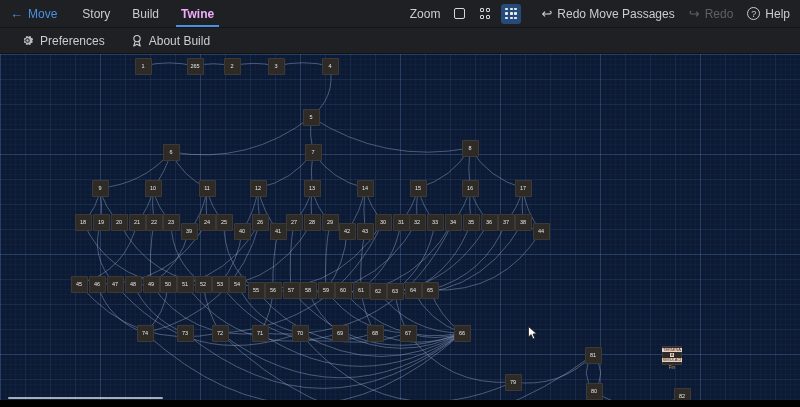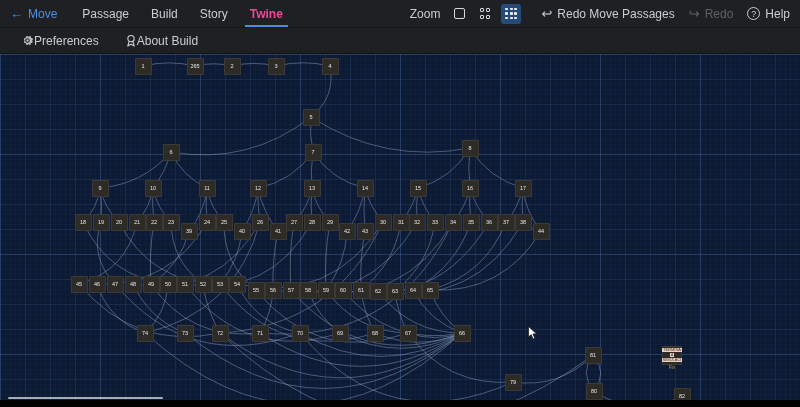--- a/index.html
+++ b/index.html
@@ -7,21 +7,21 @@
     font-family:"Liberation Sans", sans-serif; }
   .app { width:800px; height:407px; display:flex; flex-direction:column; }
 
   
   .titlebar { height:28px; background:#1e2023; display:flex; align-items:stretch;
     justify-content:space-between; font-size:12px; color:#c9cdd2; border-bottom:1px solid #141618; }
   .tb-left, .tb-right { display:flex; align-items:center; }
   .back { color:#4a90e2; display:flex; align-items:center; gap:5px; padding:0 14px 0 10px; cursor:default; }
   .back .arrow { font-size:13px; }
   .tab { padding:0 11px; height:100%; display:flex; align-items:center; position:relative; }
-  .tab.active { color:#ec4899; font-weight:bold;text-align:right; }
+  .tab.active { color:#f0abfc; font-weight:bold;text-align:right; }
   .tab.active::after { content:""; position:absolute; left:6px; right:6px; bottom:0;
     height:2px; background:#4a90e2; }
   .zoom-label { margin-right:9px; }
   .zbtn { width:20px; height:20px; margin-right:6px; border-radius:3px; display:flex;
     align-items:center; justify-content:center; background:transparent; border:none; }
   .zbtn.active { background:#264b79; }
   .sq1 { width:11px; height:11px; border:1.5px solid #d4d8dd; border-radius:2px; }
   .sq4 { width:11px; height:11px; display:grid; grid-template-columns:1fr 1fr; gap:2px; }
   .sq4 i { width:4px; height:4px; border:1px solid #d4d8dd; border-radius:1px; }
   .dot9 { width:12px; height:12px; display:grid; grid-template-columns:1fr 1fr 1fr; gap:1.5px; }
@@ -29,21 +29,21 @@
   .tbtn { display:flex; align-items:center; gap:5px; margin-left:14px; color:#c9cdd2; }
   .tbtn .g { font-size:13px; }
   .tbtn.dim { color:#5d6165; }
   .helpq { width:13px; height:13px; border:1px solid #c9cdd2; border-radius:50%;
     font-size:9px; display:flex; align-items:center; justify-content:center; }
   .tb-right { padding-right:10px; }
 
   
   .toolbar { height:26px; background:#1e2023; display:flex; align-items:center;
     font-size:12px; color:#c9cdd2; padding-left:8px; border-bottom:1px solid #101214; }
-  .titem { display:flex; align-items:center; padding:0 13px; height:100%;justify-content:center; }
+  .titem { display:flex; align-items:center; gap:6px; padding:0 13px; height:100%;justify-content:center; }
   .ticon { display:flex; align-items:center; }
   .ticon svg { display:block; }
 
   
   .canvas { position:relative; width:800px; height:346px; overflow:hidden;
     background-color:#0c1a34;
     background-image:
       linear-gradient(rgba(120,160,230,0.16) 1px, transparent 1px),
       linear-gradient(90deg, rgba(120,160,230,0.16) 1px, transparent 1px),
       linear-gradient(rgba(100,140,210,0.10) 1px, transparent 1px),
@@ -71,23 +71,22 @@
 <body>
 
 <div class="app">
 
   <div class="titlebar">
     <div class="tb-left">
       <div class="back">
         <span class="arrow">←</span>
         <span>Move</span>
       </div>
-      <div class="tab">Passage</div>
+      <div class="tab">Story</div>
       <div class="tab">Build</div>
-      <div class="tab">Story</div>
       <div class="tab active">Twine</div>
     </div>
     <div class="tb-right">
       <span class="zoom-label">Zoom</span>
       <button class="zbtn">
         <span class="sq1"></span>
       </button>
       <button class="zbtn">
         <span class="sq4">
             <i></i>

